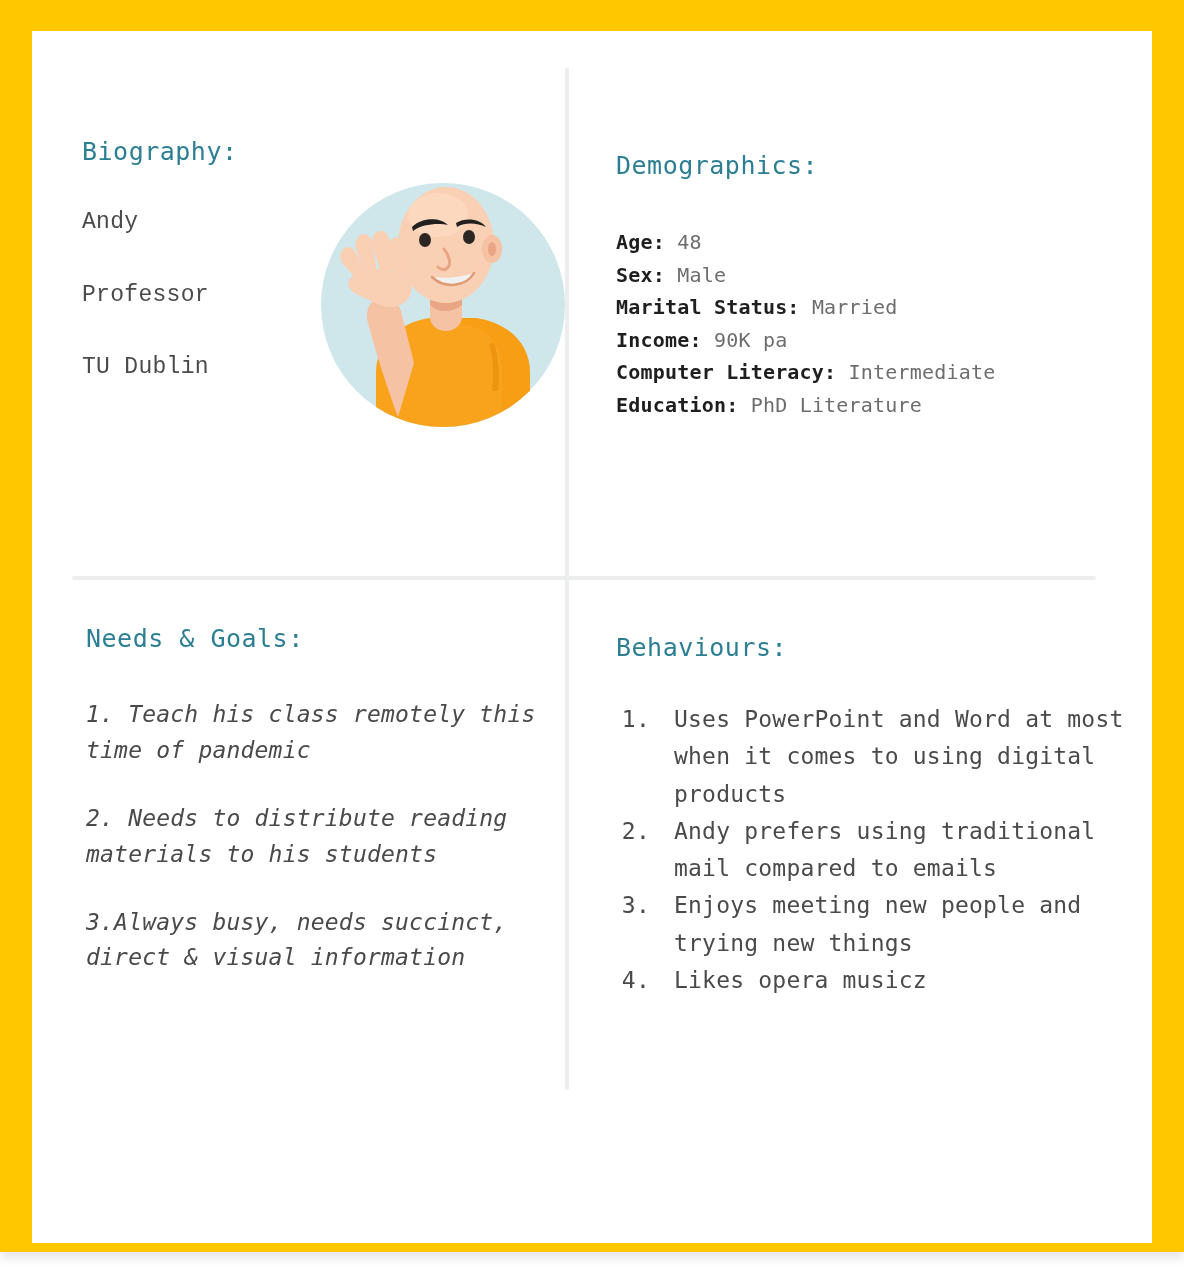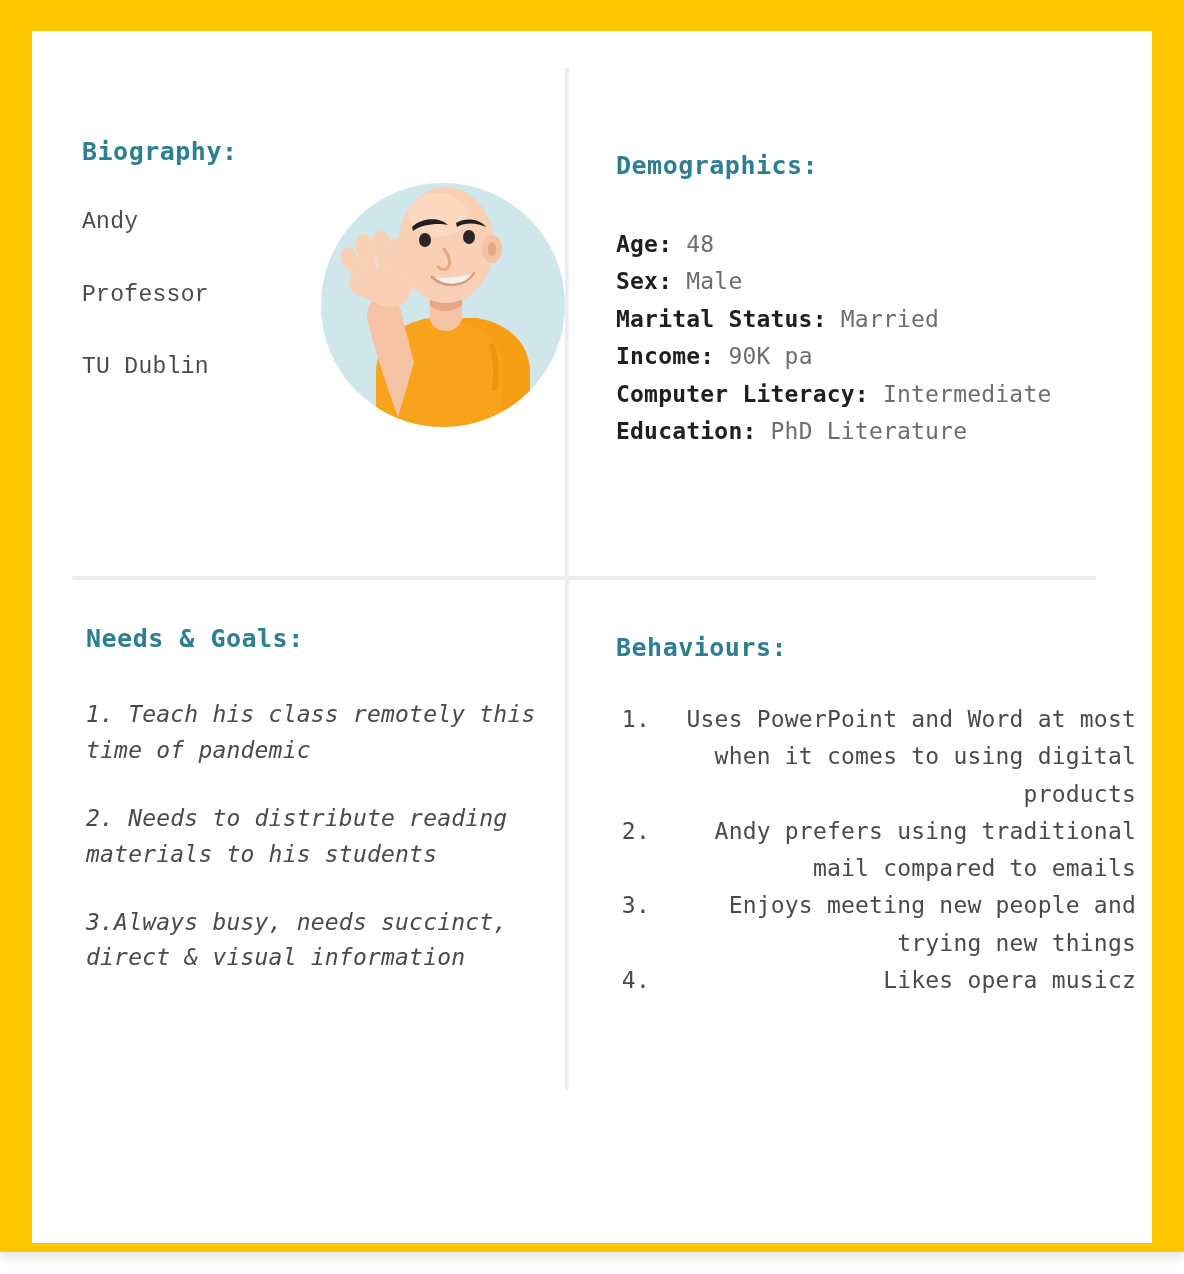--- a/index.html
+++ b/index.html
@@ -62,21 +62,21 @@
     box-sizing: border-box;
   }
   .quad-biography   { left: 50px;  top: 106px; width: 470px; }
   .quad-demographics{ left: 584px; top: 120px; width: 520px; }
   .quad-needs       { left: 54px;  top: 593px; width: 480px; }
   .quad-behaviours  { left: 584px; top: 602px; width: 520px; }
 
   .section-heading {
     color: #2C7F93;
     font-size: 25px;
-    font-weight: bold;
+    font-weight: normal;
     letter-spacing: 0.5px;
     margin: 0 0 0 0;
     line-height: 1.2;
     white-space: nowrap;
   }
 
   
   .bio-body {
     margin-top: 42px;
     position: relative;
@@ -103,21 +103,21 @@
   }
   .avatar svg { display: block; width: 100%; height: 100%; }
 
   
   .demo-list {
     margin-top: 45px;
     list-style: none;
     padding: 0;
   }
   .demo-row {
-    font-size: 23px;
+    font-size: 20px;
     line-height: 1.63;
     color: #6b6b6b;
     letter-spacing: 0.2px;
   }
   .demo-label {
     font-weight: bold;
     color: #1f1f1f;
   }
   .demo-value { color: #6d6d6d; }
 
@@ -132,21 +132,20 @@
     max-width: 460px;
   }
   .needs-item:last-child { margin-bottom: 12px; }
 
   
   .behav-body { margin-top: 38px; }
   .behav-list {
     margin: 0;
     padding: 0 0 0 48px;
     list-style-position: outside;
-    text-align: right;
   }
   .behav-list li {
     font-size: 23px;
     color: #4a4a4a;
     line-height: 1.62;
     letter-spacing: 0.2px;
     padding-left: 10px;
   }
   .behav-list li::marker {
     font-family: "DejaVu Sans Mono", "Liberation Mono", monospace;

